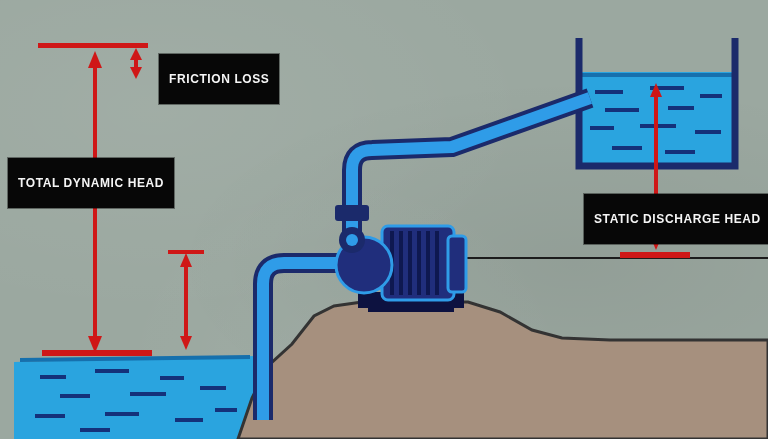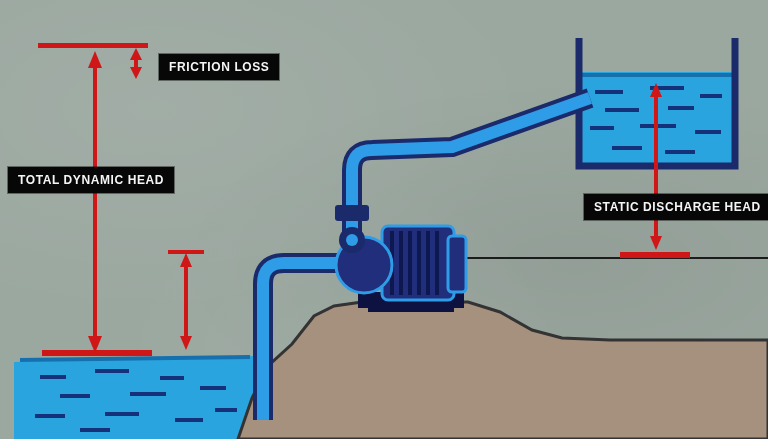--- a/index.html
+++ b/index.html
@@ -15,21 +15,21 @@
       #9ba8a0;
   }
   svg{position:absolute;left:0;top:0;}
   .label{
     position:absolute;
     background:#070707;
     color:#f5f5f5;
     font-weight:bold;
     font-size:12px;
     letter-spacing:0.6px;
-    padding:6px 10px;
+    padding:18px 10px;
     white-space:nowrap;
     box-shadow:0 0 0 1px rgba(0,0,0,0.4);
   }
   .pipe-outer{fill:none;stroke-width:20;stroke-linejoin:round;stroke-linecap:butt;}
   .pipe-inner{fill:none;stroke-width:12;stroke-linejoin:round;stroke-linecap:butt;}
   .ground-shape{stroke:#333333;stroke-width:3;}
   .tank-wall{fill:none;stroke:#1b2a6b;stroke-width:7;}
   .water-dash{fill:#14317a;}
   .water-surface{stroke:#1670ad;stroke-width:4;}
   .pump-part{fill:#202e7c;stroke:#2f9ce8;stroke-width:3;}
@@ -130,18 +130,18 @@
       <polygon points="186,350 180,336 192,336" class="red-fill"></polygon>
 
       <line x1="656" y1="95" x2="656" y2="239" class="red-line"></line>
       <polygon points="656,83 650,97 662,97" class="red-fill"></polygon>
       <polygon points="656,250 650,236 662,236" class="red-fill"></polygon>
     </g>
   </svg>
 
   <div class="label" style="left:159px; top:54px;">FRICTION LOSS</div>
 
-  <div class="label" style="left:8px; top:167px;">TOTAL DYNAMIC HEAD</div>
+  <div class="label" style="left:8px; top:158px;">TOTAL DYNAMIC HEAD</div>
 
 
   <div class="label" style="left:584px; top:194px;">STATIC DISCHARGE HEAD</div>
 
 </div>
 
 </body></html>

